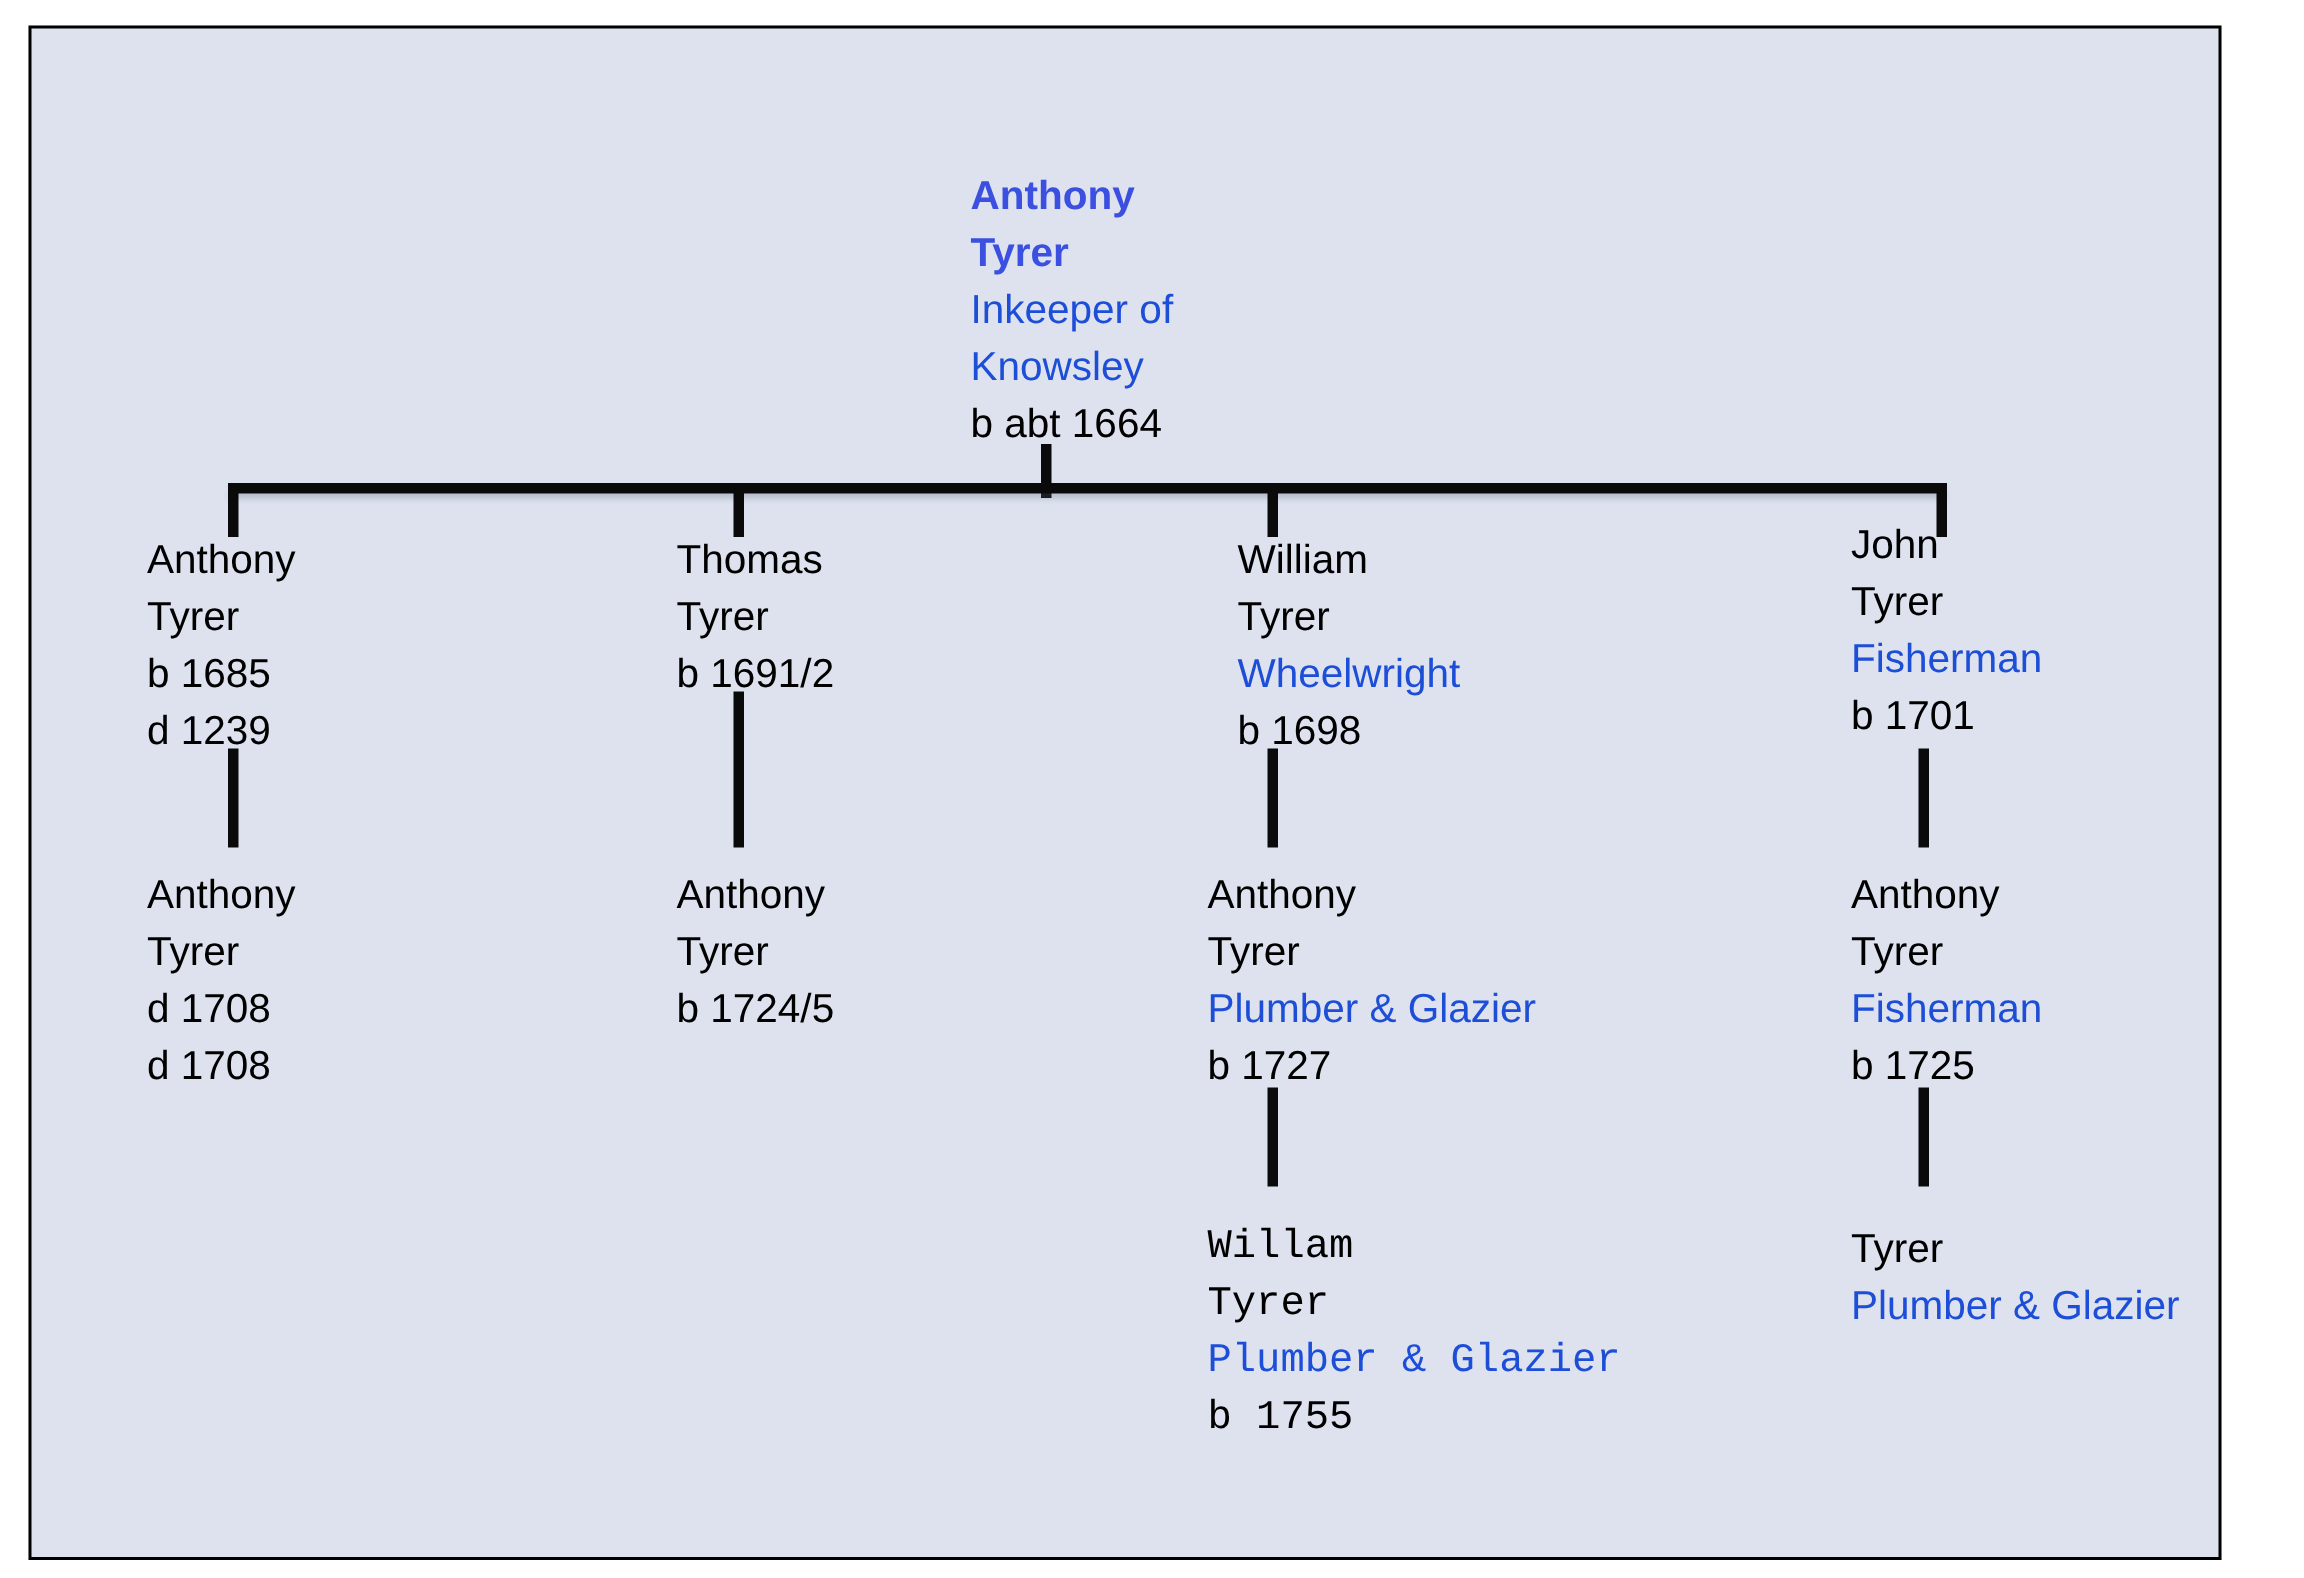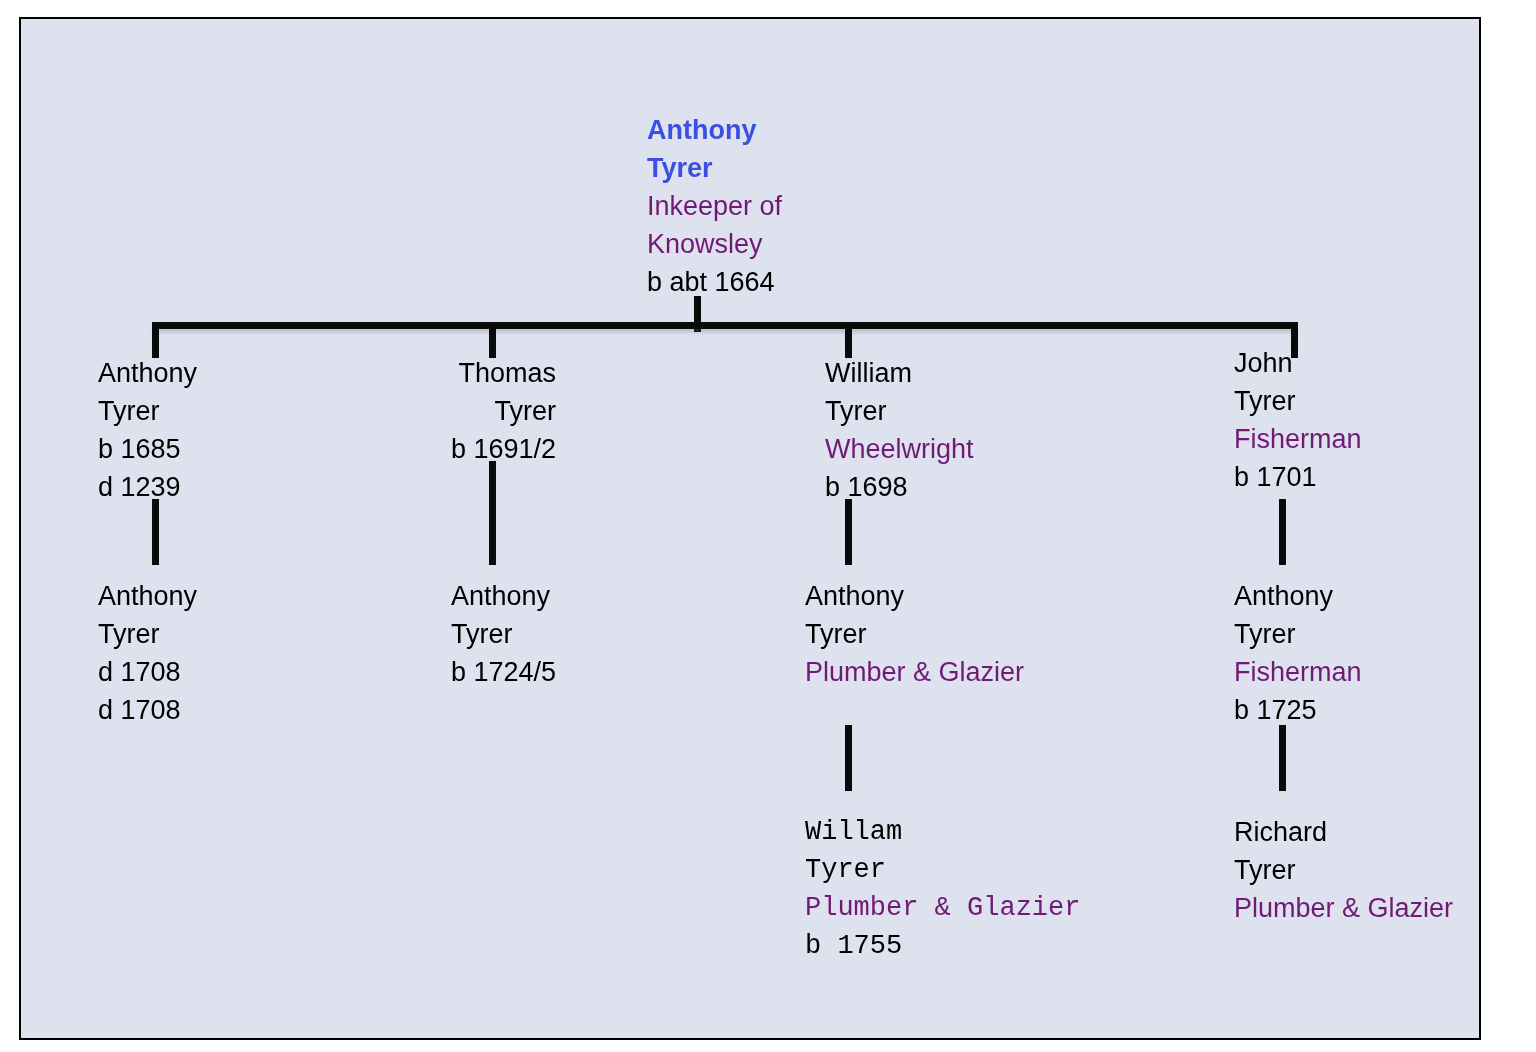--- a/index.html
+++ b/index.html
@@ -31,21 +31,21 @@
     position: absolute;
     font-size: 27px;
     line-height: 38px;
     color: #000000;
     white-space: nowrap;
   }
   .node .line {
     display: block;
   }
   .line.blue {
-    color: #701a75;
+    color: #1d4ed8;
   }
   .line.blue-bold {
     color: #3b4fe0;
     font-weight: bold;
   }
 
   .node.root {
     text-align: left;
   }
 
@@ -93,21 +93,21 @@
 
   <div class="v-line" style="left:131px; top:480px; height:66px;"></div>
 
   <div class="node" style="left:77px; top:558px;">
     <span class="line">Anthony</span>
     <span class="line">Tyrer</span>
     <span class="line">d 1708</span>
     <span class="line">d 1708</span>
   </div>
 
-  <div class="node" style="left:430px; top:335px;text-align:right;">
+  <div class="node" style="left:430px; top:335px;">
     <span class="line">Thomas</span>
     <span class="line">Tyrer</span>
     <span class="line">b 1691/2</span>
   </div>
 
   <div class="v-line" style="left:468px; top:442px; height:104px;"></div>
 
   <div class="node" style="left:430px; top:558px;">
     <span class="line">Anthony</span>
     <span class="line">Tyrer</span>
@@ -120,20 +120,21 @@
     <span class="line blue">Wheelwright</span>
     <span class="line">b 1698</span>
   </div>
 
   <div class="v-line" style="left:824px; top:480px; height:66px;"></div>
 
   <div class="node" style="left:784px; top:558px;">
     <span class="line">Anthony</span>
     <span class="line">Tyrer</span>
     <span class="line blue">Plumber &amp; Glazier</span>
+    <span class="line">b 1727</span>
   </div>
 
   <div class="v-line" style="left:824px; top:706px; height:66px;"></div>
 
   <div class="node" style="left:784px; top:794px;font-family:Liberation Mono, monospace;">
     <span class="line">Willam</span>
     <span class="line">Tyrer</span>
     <span class="line blue">Plumber &amp; Glazier</span>
     <span class="line">b 1755</span>
   </div>
@@ -150,18 +151,17 @@
   <div class="node" style="left:1213px; top:558px;">
     <span class="line">Anthony</span>
     <span class="line">Tyrer</span>
     <span class="line blue">Fisherman</span>
     <span class="line">b 1725</span>
   </div>
 
   <div class="v-line" style="left:1258px; top:706px; height:66px;"></div>
 
   <div class="node" style="left:1213px; top:794px;">
-    <span class="line">Richard</span>
     <span class="line">Tyrer</span>
     <span class="line blue">Plumber &amp; Glazier</span>
   </div>
 
 </div>
 
 </body></html>

